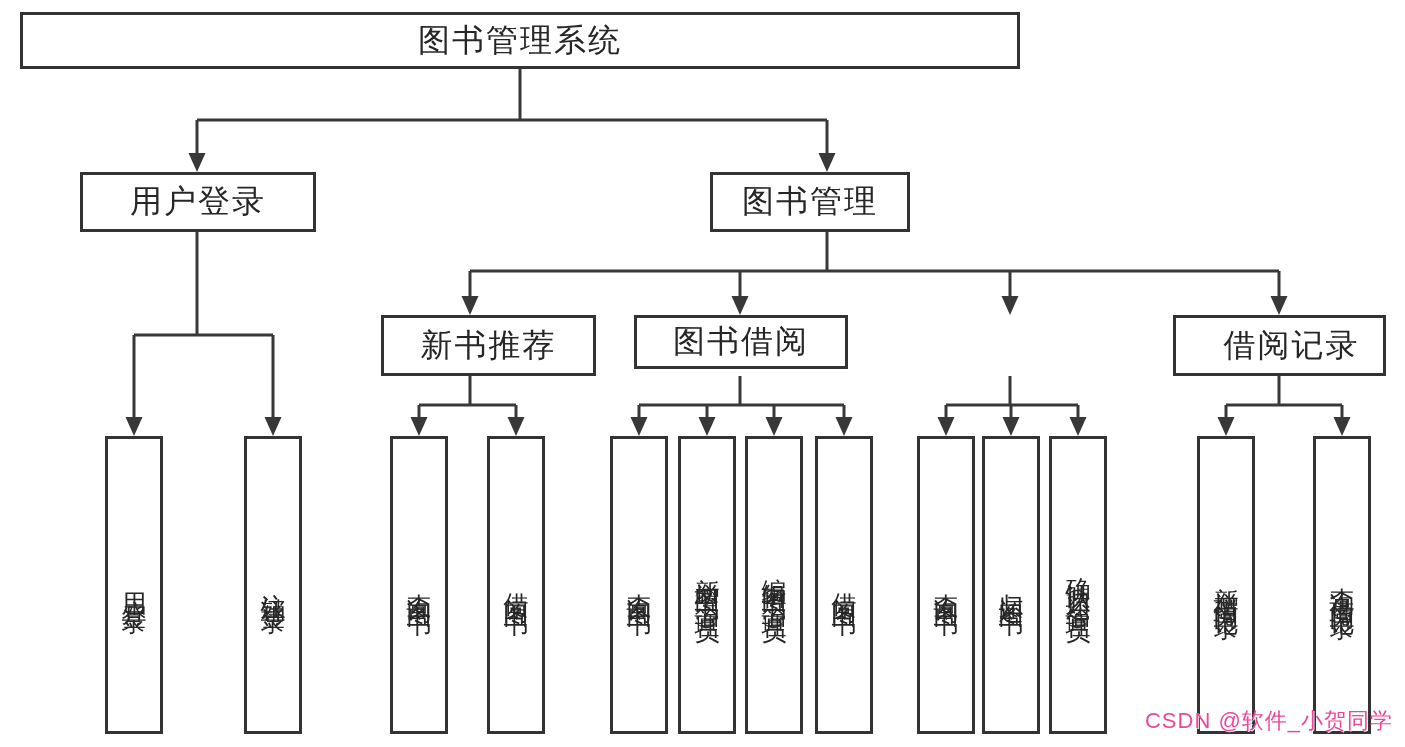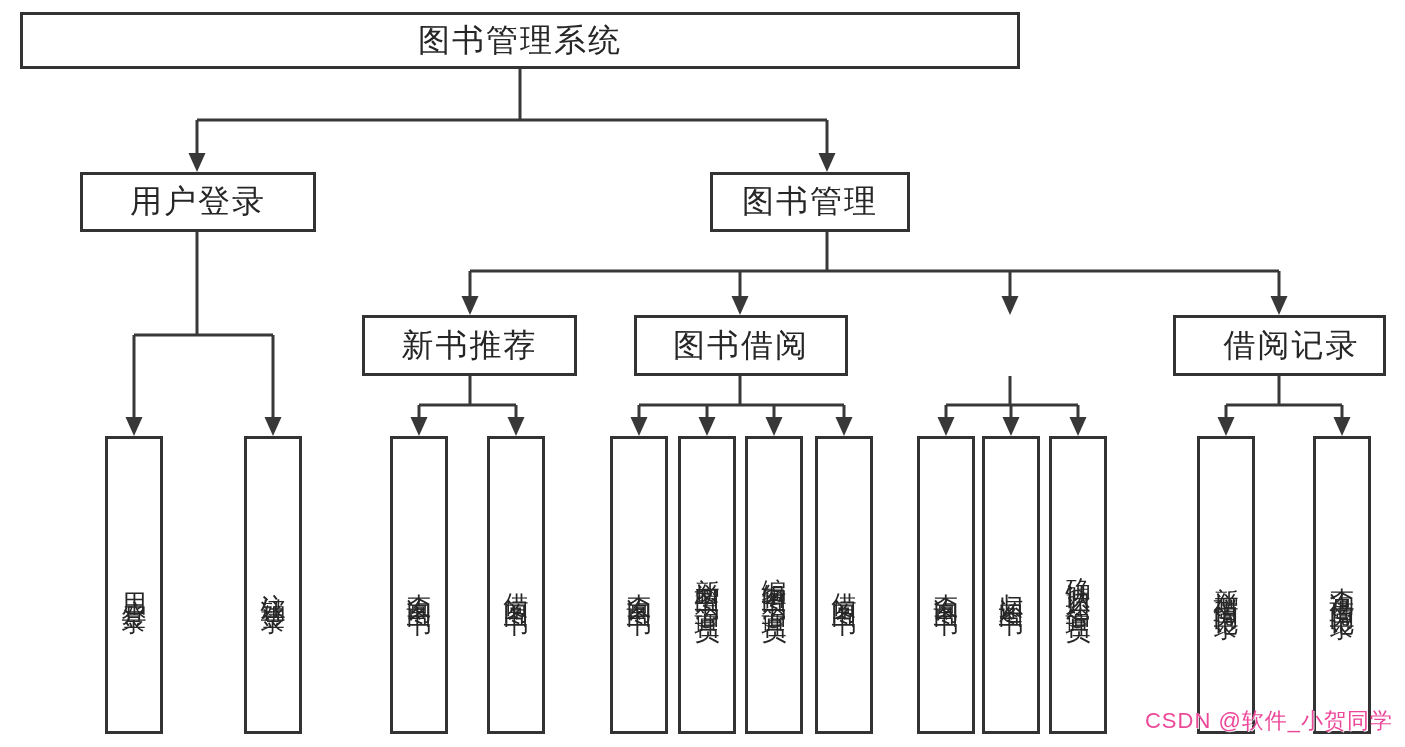--- a/index.html
+++ b/index.html
@@ -68,22 +68,22 @@
       <polygon points="1217.5,417 1234.5,417 1226,436"></polygon>
       <polygon points="1333.5,417 1350.5,417 1342,436"></polygon>
     </g>
   </svg>
 
   <div class="node h-node" style="left:20px;top:12px;width:1000px;height:57px;">图书管理系统</div>
 
   <div class="node h-node" style="left:80px;top:172px;width:236px;height:60px;">用户登录</div>
   <div class="node h-node" style="left:710px;top:172px;width:200px;height:60px;">图书管理</div>
 
-  <div class="node h-node" style="left:362px;top:315px;width:215px;height:61px;">新书推荐</div>
-  <div class="node h-node" style="left:634px;top:315px;width:214px;height:61px;text-align:right;">图书借阅</div>
+  <div class="node h-node" style="left:381px;top:315px;width:215px;height:61px;">新书推荐</div>
+  <div class="node h-node" style="left:634px;top:315px;width:214px;height:54px;text-align:right;">图书借阅</div>
   <div class="node h-node" style="left:1173px;top:315px;width:213px;height:61px;padding-left:24px;">借阅记录</div>
 
   <div class="node v-node" style="left:105px;top:436px;width:58px;height:298px;">用户登录</div>
   <div class="node v-node" style="left:244px;top:436px;width:58px;height:298px;">注销登录</div>
 
   <div class="node v-node" style="left:390px;top:436px;width:58px;height:298px;">查询图书</div>
   <div class="node v-node" style="left:487px;top:436px;width:58px;height:298px;">借阅图书</div>
 
   <div class="node v-node" style="left:610px;top:436px;width:58px;height:298px;">查询图书</div>
   <div class="node v-node" style="left:678px;top:436px;width:58px;height:298px;">新增图书（管理员）</div>

